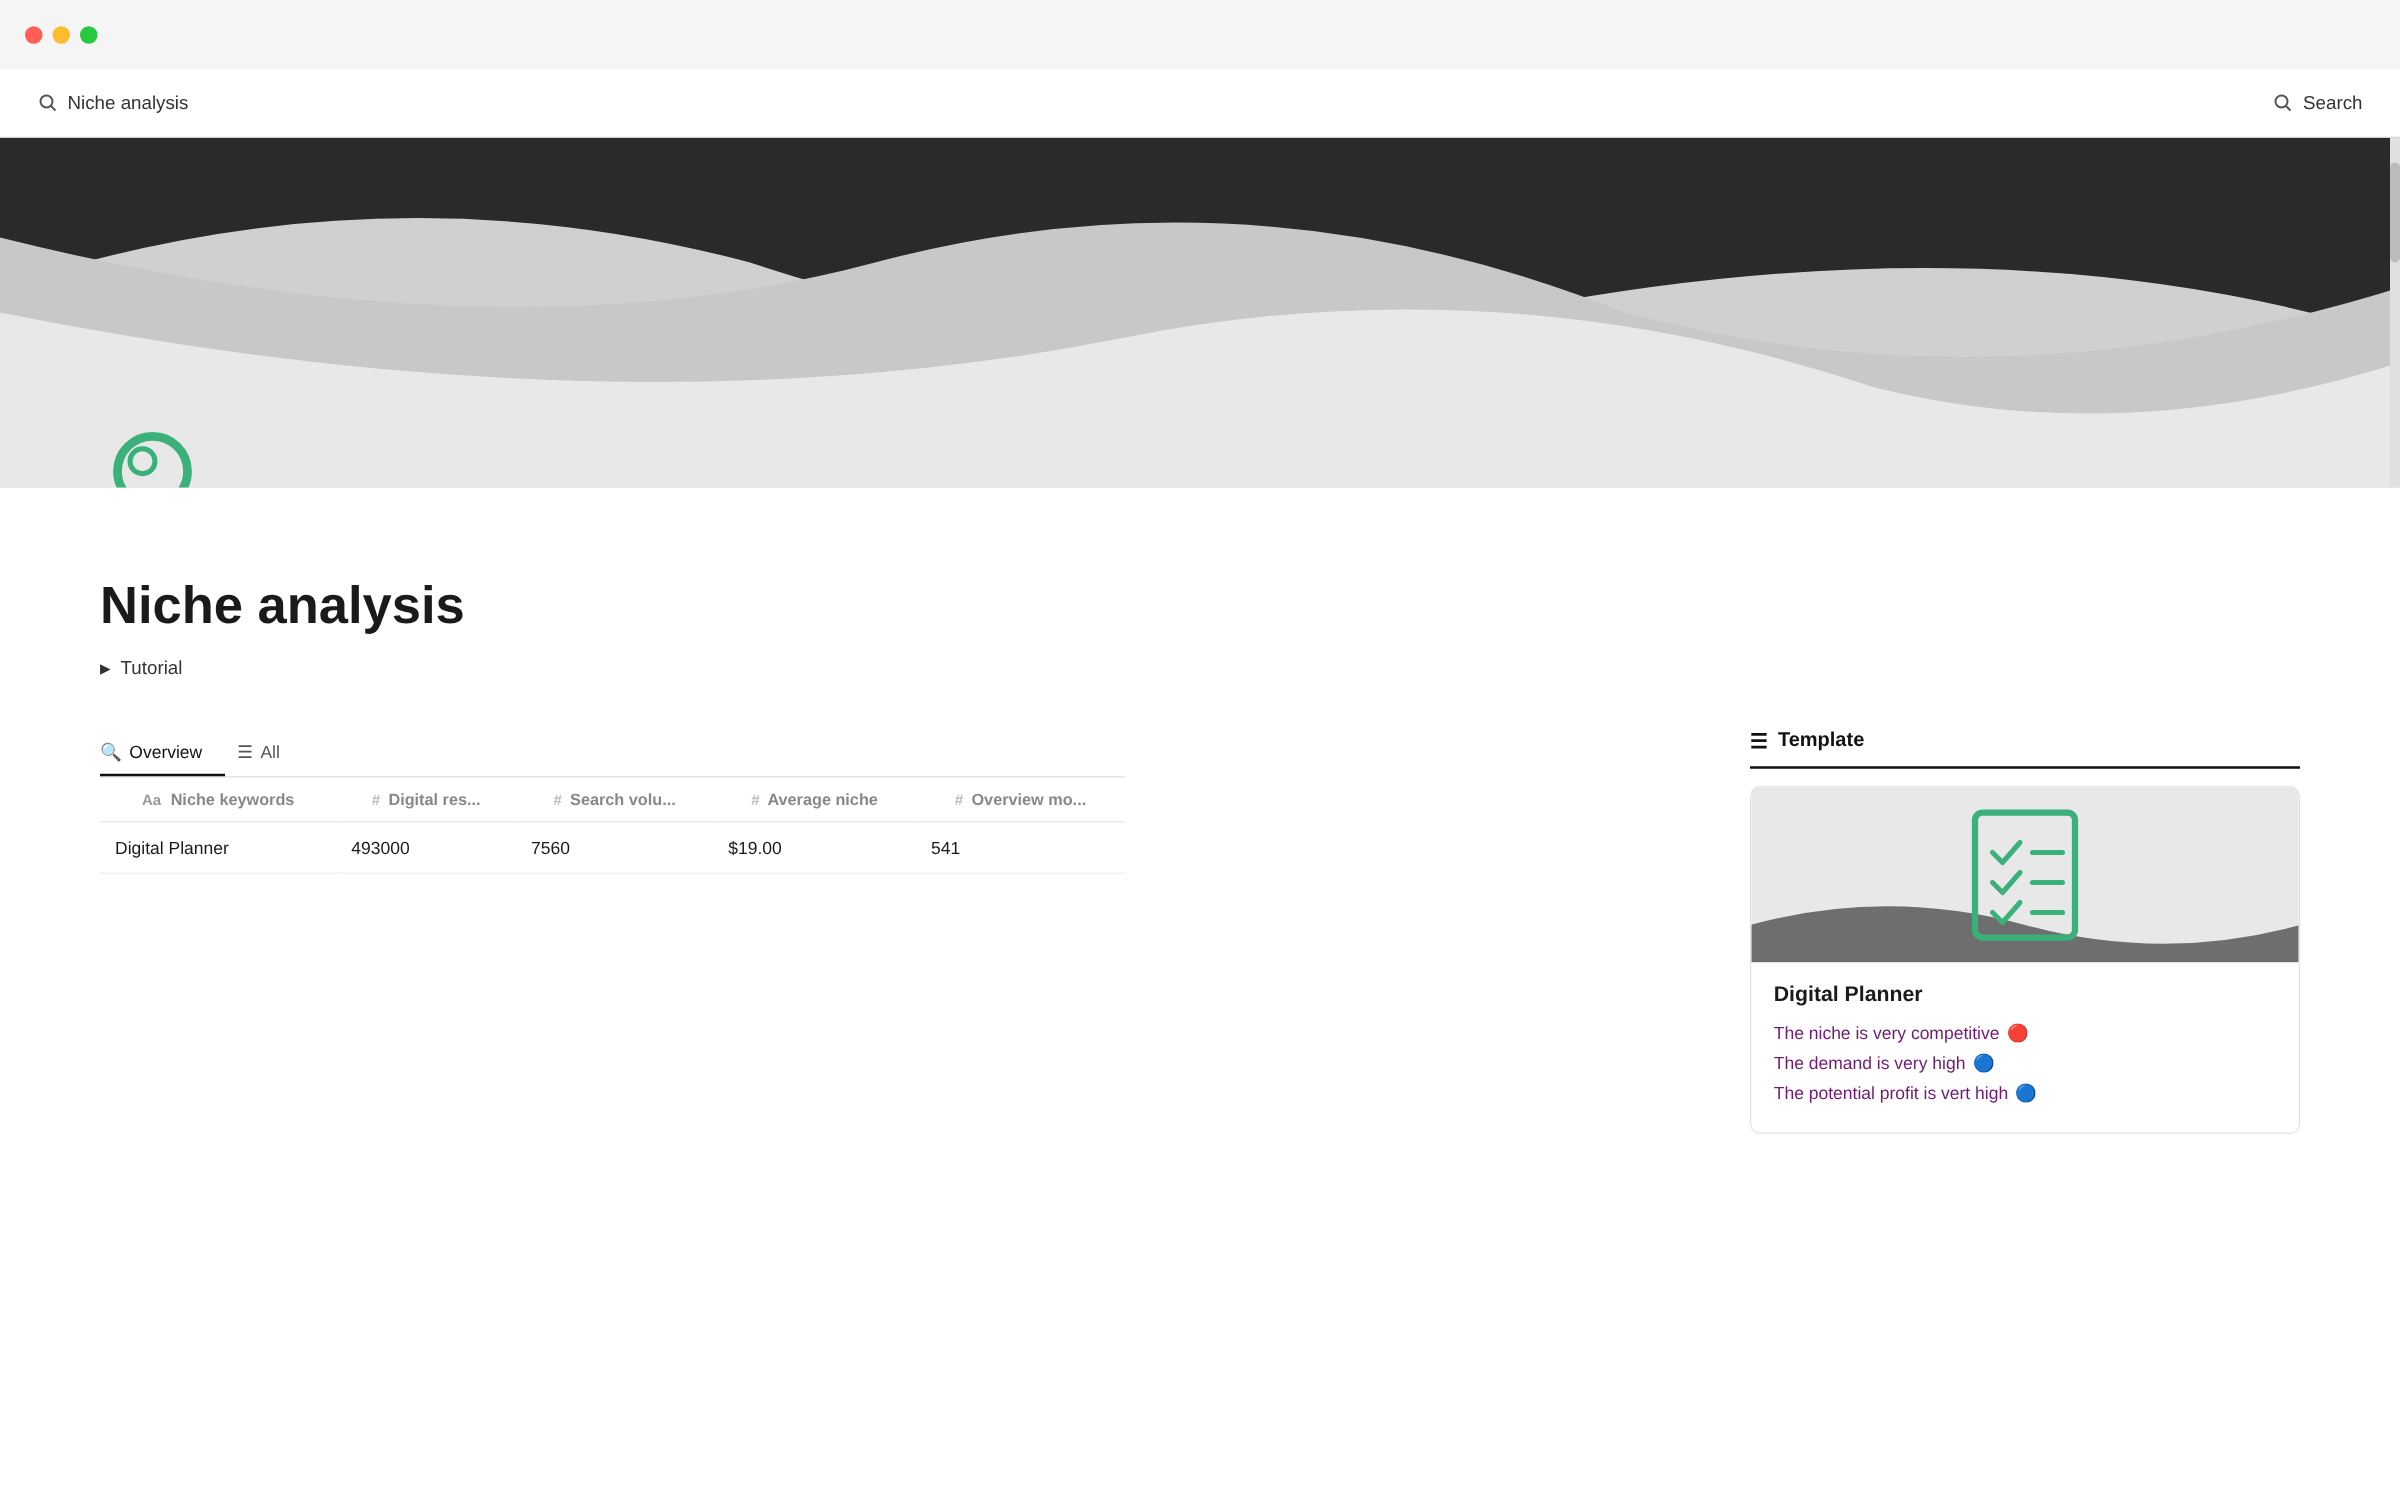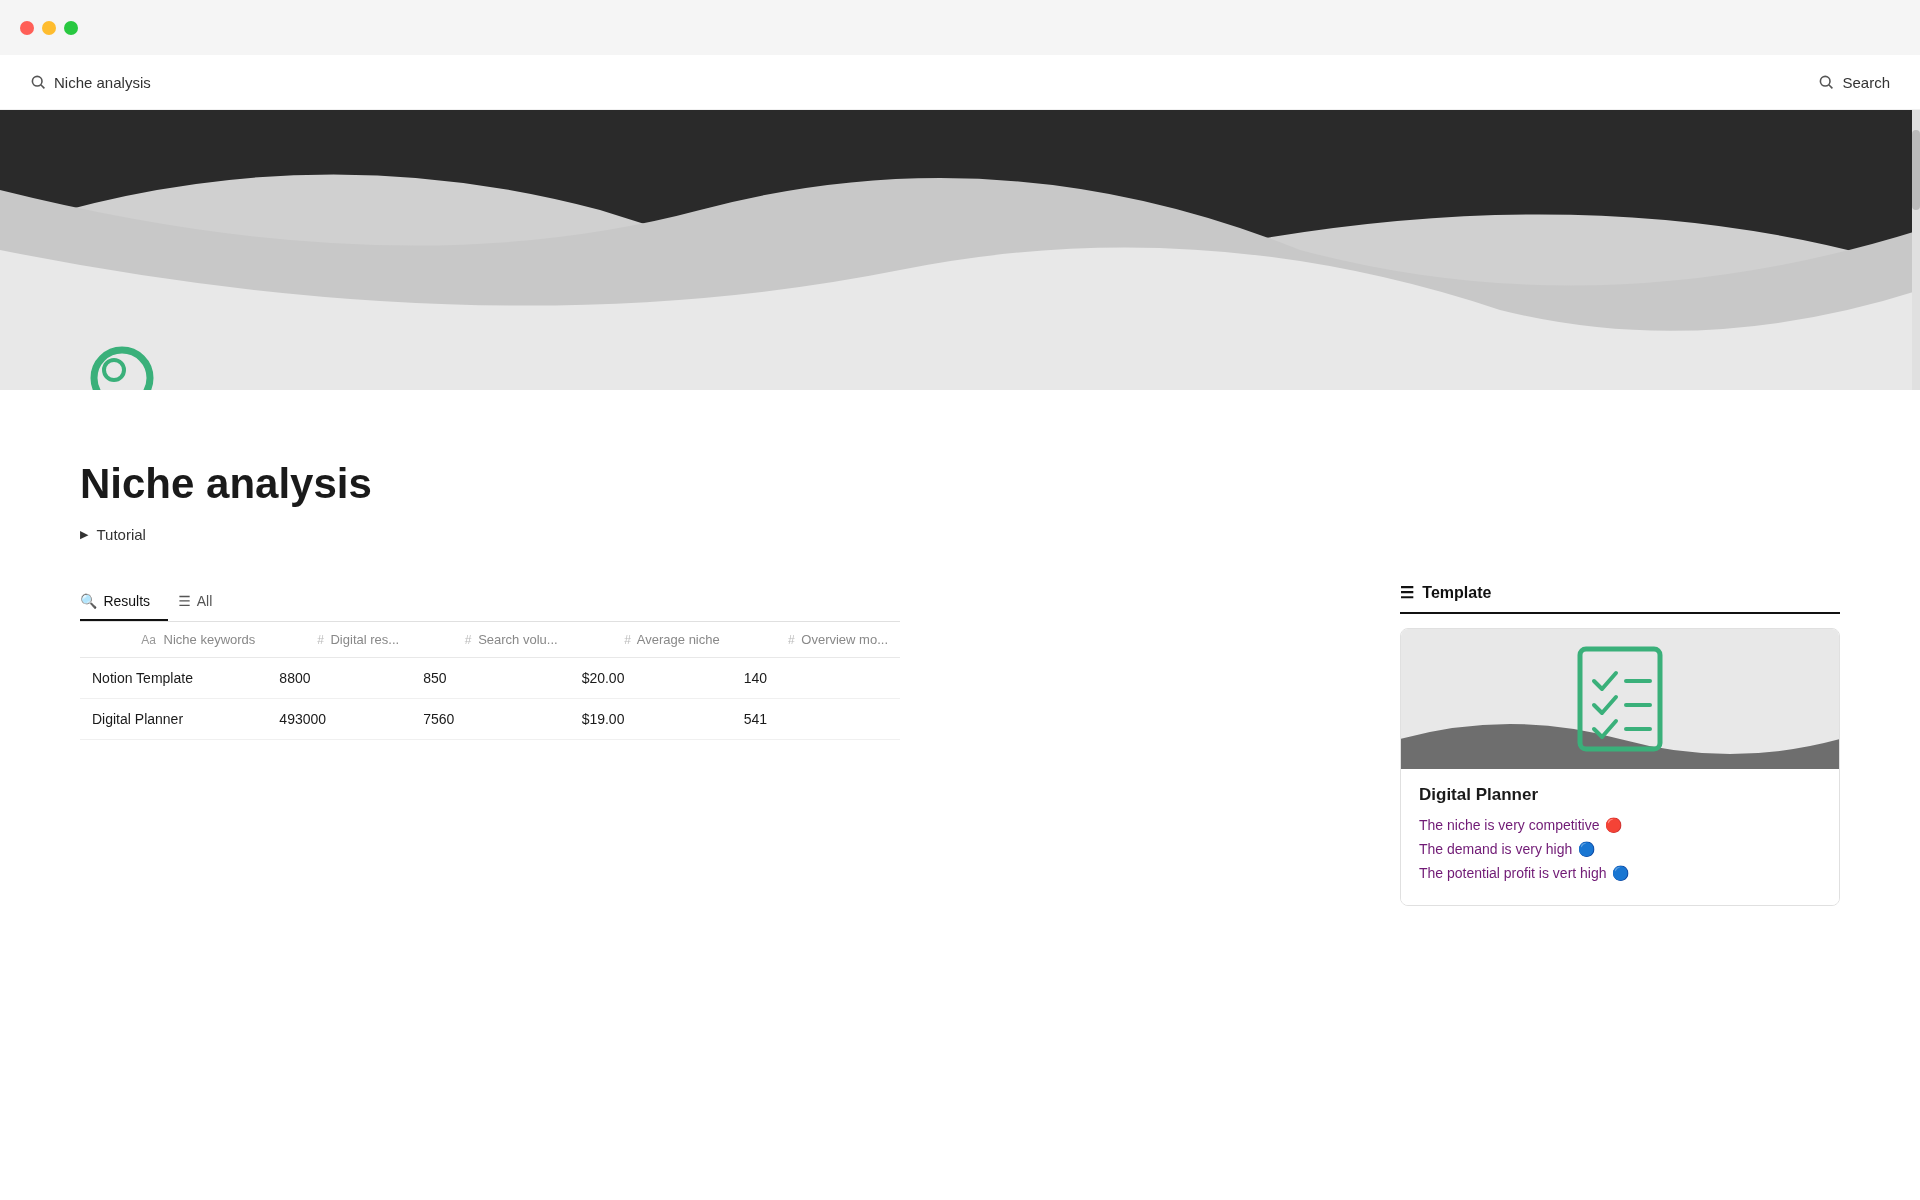--- a/index.html
+++ b/index.html
@@ -129,24 +129,24 @@
       border-bottom: 2px solid #111;
     }
 
     
     .data-table {
       width: 820px;
       border-collapse: collapse;
       margin-top: 0;
     }
     .data-table th {
-      text-align: right;
+      text-align: center;
       padding: 10px 12px;
       font-size: 13px;
-      font-weight: 400;
+      font-weight: 700;
       color: #888;
       border-bottom: 1px solid #e8e8e8;
       white-space: nowrap;
     }
     .data-table td {
       padding: 12px 12px;
       font-size: 14px;
       color: #1a1a1a;
       border-bottom: 1px solid #f0f0f0;
     }
@@ -291,21 +291,21 @@
     <span>Tutorial</span>
   </div>
 
   <div class="layout-container">
 
     <div class="left-panel">
 
       <div class="tabs-row">
         <div class="tab active">
           <span>🔍</span>
-          <span>Results</span>
+          <span>Overview</span>
         </div>
         <div class="tab">
           <span>☰</span>
           <span>All</span>
         </div>
       </div>
 
       <table class="data-table">
         <thead>
           <tr>
@@ -325,27 +325,20 @@
               <span class="col-hash">#</span>
               <span>Average niche</span>
             </th>
             <th>
               <span class="col-hash">#</span>
               <span>Overview mo...</span>
             </th>
           </tr>
         </thead>
         <tbody>
-          <tr>
-            <td class="keyword-col">Notion Template</td>
-            <td>8800</td>
-            <td>850</td>
-            <td>$20.00</td>
-            <td>140</td>
-          </tr>
           <tr>
             <td class="keyword-col">Digital Planner</td>
             <td>493000</td>
             <td>7560</td>
             <td>$19.00</td>
             <td>541</td>
           </tr>
         </tbody>
       </table>
 

